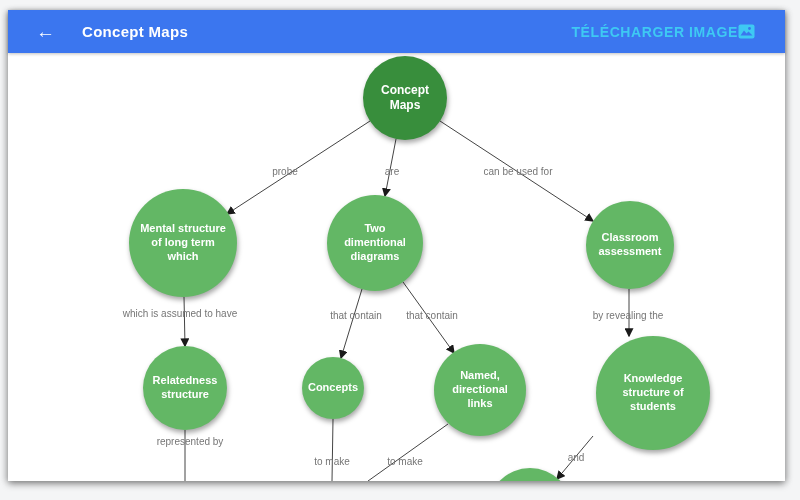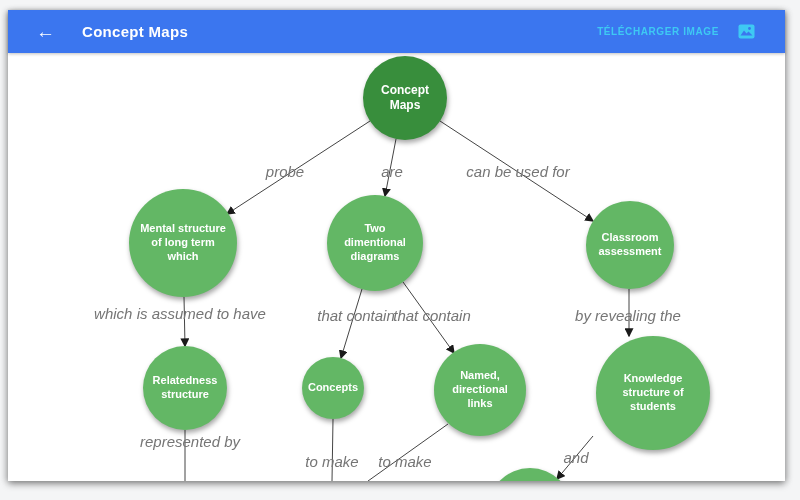--- a/index.html
+++ b/index.html
@@ -39,23 +39,23 @@
     color: #ffffff;
     font-size: 15px;
     font-weight: bold;
     margin-left: 14px;
     letter-spacing: 0.3px;
     flex: 1 1 auto;
   }
   .download-btn {
     display: flex;
     align-items: center;
-    gap: 19px;
+    gap: 0;
     color: #3ec9f3;
-    font-size: 10px;
+    font-size: 14px;
     font-weight: bold;
     letter-spacing: 0.6px;
     cursor: pointer;
     margin-right: 14px;
   }
   .download-btn svg { display: block; }
   .canvas {
     position: relative;
     width: 777px;
     height: 428px;
@@ -83,24 +83,23 @@
     box-shadow: 1px 3px 5px rgba(0,0,0,0.35);
     cursor: pointer;
     z-index: 2;
   }
   .node.root { background: #388e3c; font-size: 12px; }
   .edge-label {
     position: absolute;
     transform: translate(-50%, -50%);
     white-space: nowrap;
     color: #757575;
-    font-size: 15px;
+    font-size: 10px;
     z-index: 3;
     pointer-events: none;
-    font-style: italic;
   }
 </style>
 </head>
 <body>
 
 <div class="card">
 
   <div class="appbar">
     <div class="back-btn">←</div>
     <div class="appbar-title">Concept Maps</div>

